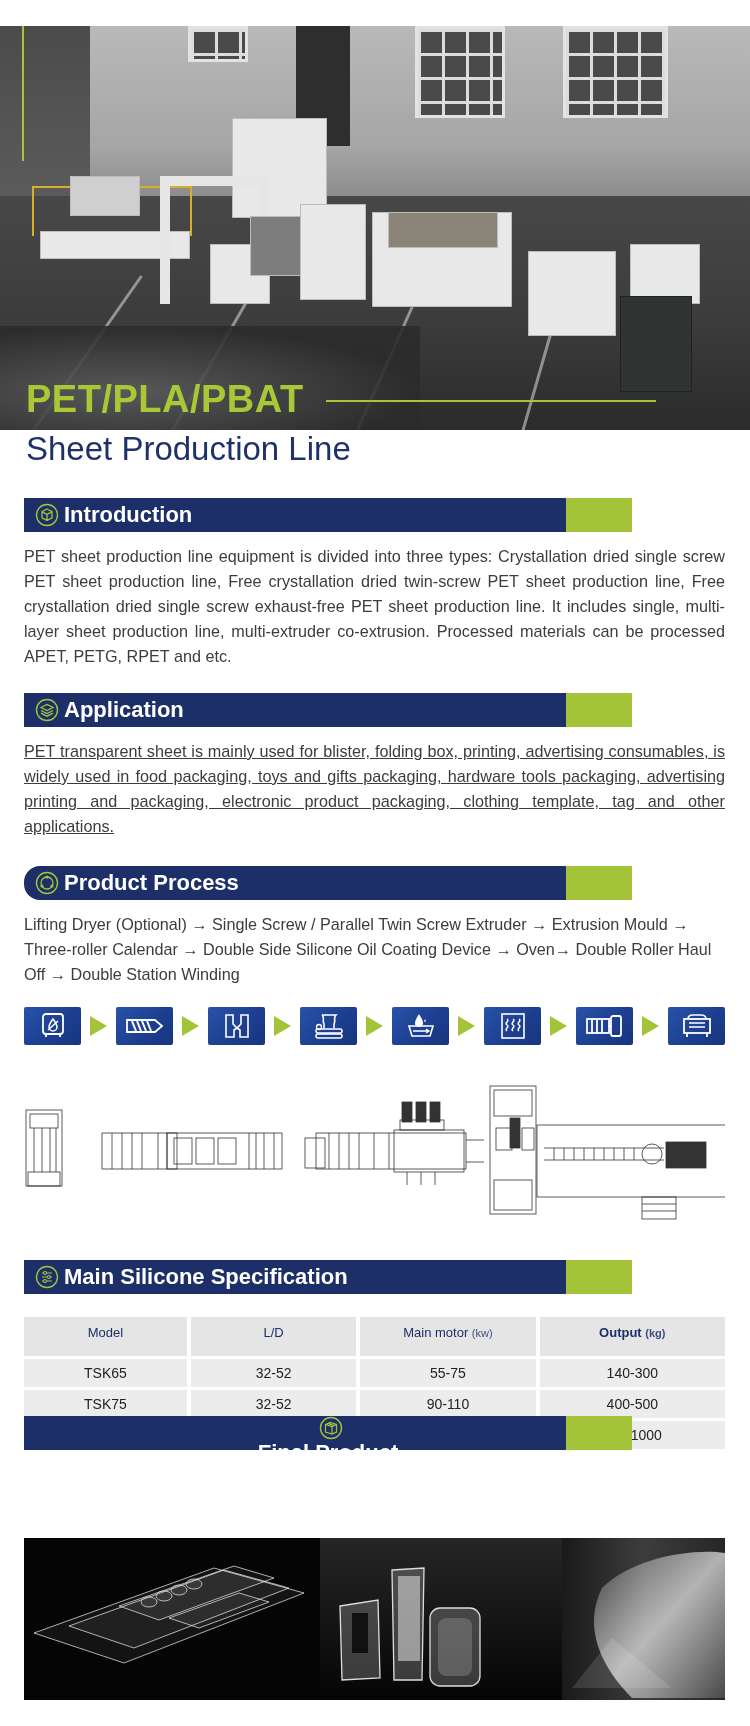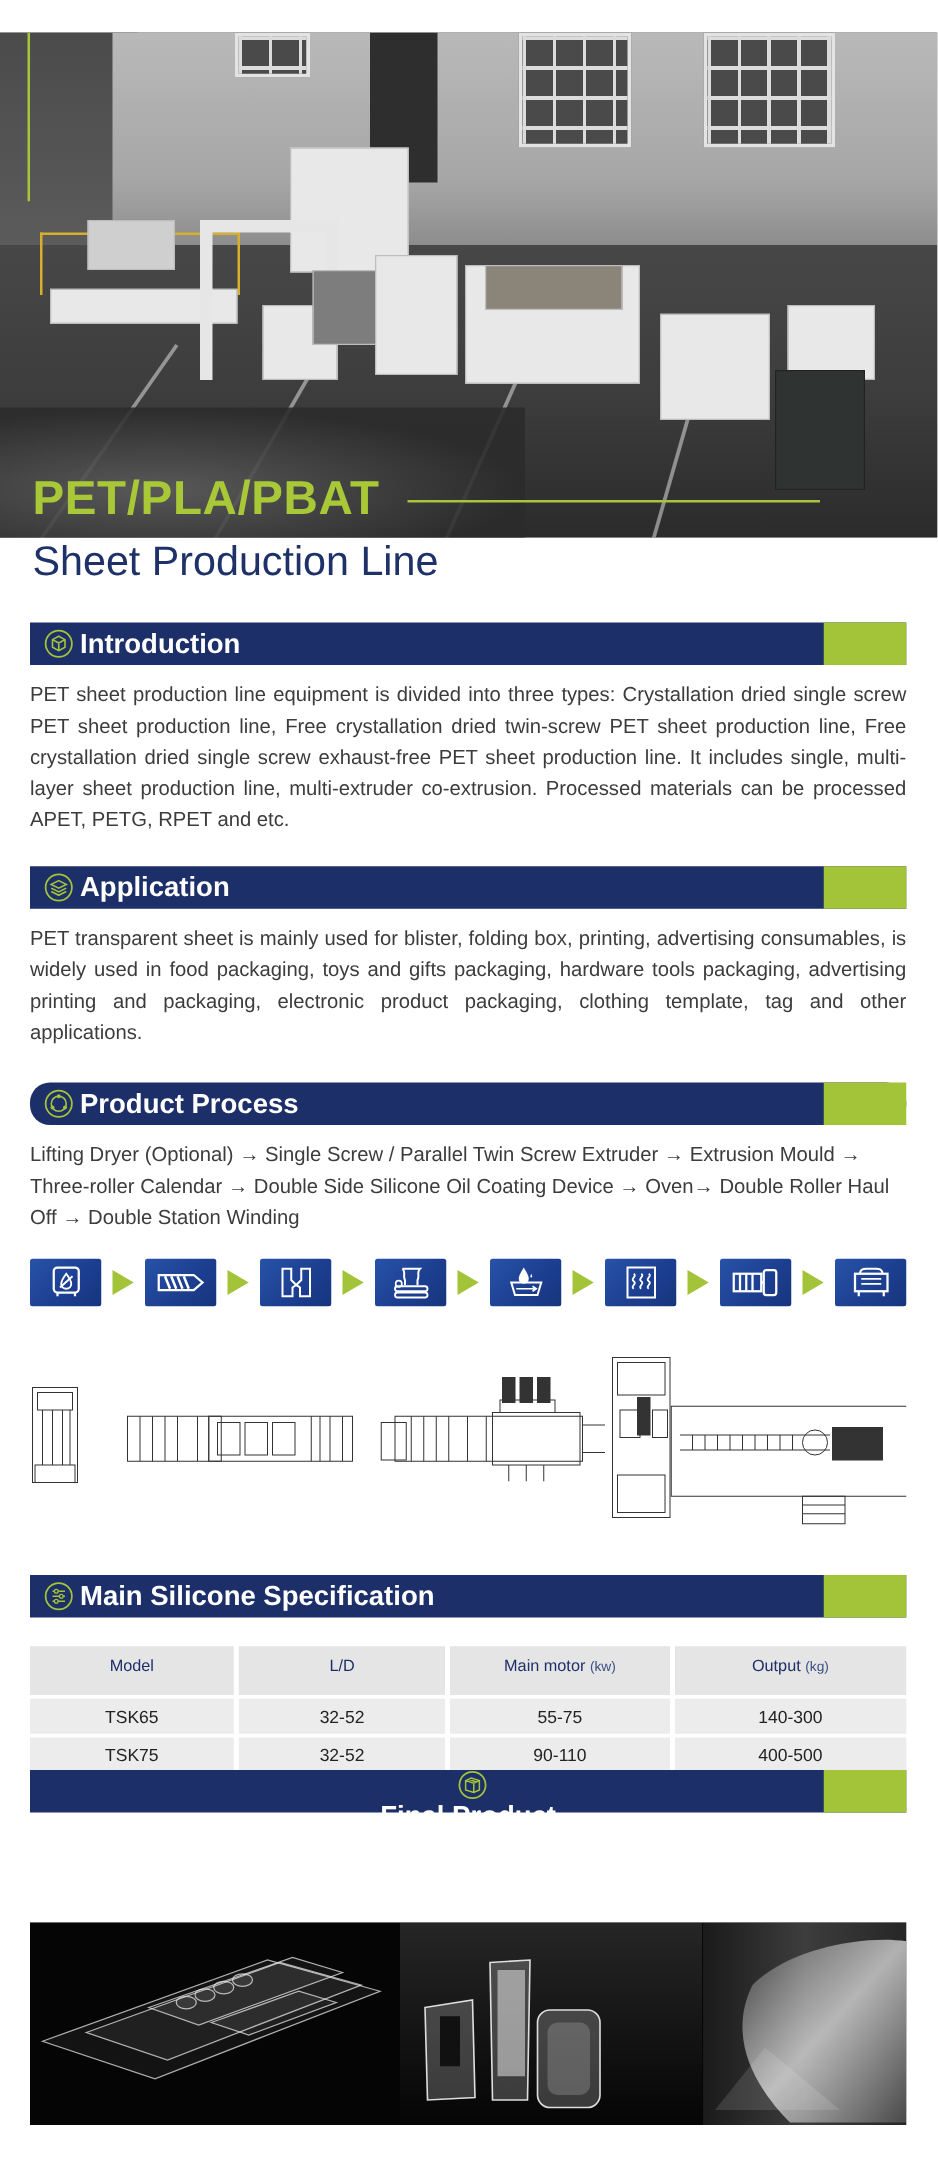--- a/index.html
+++ b/index.html
@@ -27,21 +27,21 @@
       background: radial-gradient(ellipse at 30% 60%, #5d5d5d 0%, #2b2b2b 70%); opacity: 0.9; }
     .machine { position: absolute; background: #e8e8e8; border: 1px solid #bdbdbd; }
     .m-rail { position: absolute; border: 2px solid #d6b02a; border-bottom: none; }
     .hero .vline { position: absolute; left: 22px; top: 0; width: 2px; height: 135px; background: #a7c43a; }
     .hero .hero-title { position: absolute; left: 26px; top: 352px; font-size: 38px; font-weight: bold; color: #a9c837; letter-spacing: 0.5px; }
     .hero .hline { position: absolute; left: 326px; top: 374px; width: 330px; height: 2px; background: #a7c43a; }
 
     .subtitle { position: absolute; left: 26px; top: 430px; font-size: 33px; color: #1e3269; }
 
     
-    .sec-head { position: absolute; left: 24px; width: 701px; height: 34px; background: #1d2f69; display: flex; align-items: center; }
+    .sec-head { position: absolute; left: 24px; width: 608px; height: 34px; background: #1d2f69; display: flex; align-items: center; }
     .sec-head .accent { position: absolute; right: 0; top: 0; width: 66px; height: 34px; background: #a3c338; }
     .sec-head .icon { width: 24px; height: 24px; margin-left: 11px; margin-right: 5px; display: flex; align-items: center; justify-content: center; }
     .sec-head .title { color: #ffffff; font-size: 22px; font-weight: bold; }
 
     .para { position: absolute; left: 24px; width: 701px; font-size: 16.2px; line-height: 25px; color: #3c3c3c; text-align: justify; }
 
     
     .steps { position: absolute; left: 24px; top: 1007px; width: 701px; height: 38px; display: flex; align-items: center; justify-content: space-between; }
     .step { width: 57px; height: 38px; border-radius: 2px; background: linear-gradient(135deg, #2753a8 0%, #1d3f91 55%, #17357d 100%); display: flex; align-items: center; justify-content: center; }
     .arrow { width: 0; height: 0; border-top: 10px solid transparent; border-bottom: 10px solid transparent; border-left: 17px solid #a3c338; }
@@ -111,21 +111,21 @@
 <div class="sec-head" style="top:693px;">
   <span class="icon">
     <svg width="24" height="24" viewBox="0 0 24 24">
         <circle cx="12" cy="12" r="10.5" fill="none" stroke="#a3c338" stroke-width="1.4"></circle>
         <path d="M6 9.5 L12 6.5 L18 9.5 L12 12.5 Z M6 12.5 L12 15.5 L18 12.5 M6 15.2 L12 18.2 L18 15.2" fill="none" stroke="#a3c338" stroke-width="1.3"></path>
       </svg>
   </span>
   <span class="title">Application</span>
   <span class="accent"></span>
 </div>
-<p class="para" style="top:739px;">PET transparent sheet is mainly used for blister, folding box, printing, advertising consumables, is widely used in food packaging, toys and gifts packaging, hardware tools packaging, advertising printing and packaging, electronic product packaging, clothing template, tag and other applications.</p>
+<p class="para" style="top:739px;text-decoration:underline;">PET transparent sheet is mainly used for blister, folding box, printing, advertising consumables, is widely used in food packaging, toys and gifts packaging, hardware tools packaging, advertising printing and packaging, electronic product packaging, clothing template, tag and other applications.</p>
 
 <div class="sec-head" style="top:866px;border-radius:16px;">
   <span class="icon">
     <svg width="24" height="24" viewBox="0 0 24 24">
         <circle cx="12" cy="12" r="10.5" fill="none" stroke="#a3c338" stroke-width="1.4"></circle>
         <circle cx="12" cy="12" r="6" fill="none" stroke="#a3c338" stroke-width="1.3"></circle>
         <circle cx="12" cy="6" r="1.6" fill="#a3c338"></circle>
         <circle cx="7" cy="15" r="1.6" fill="#a3c338"></circle>
         <circle cx="17" cy="15" r="1.6" fill="#a3c338"></circle>
       </svg>
@@ -259,21 +259,21 @@
   <span class="title">Main Silicone Specification</span>
   <span class="accent"></span>
 </div>
 
 <table class="spec">
   <thead>
     <tr>
       <th style="width:166px;"><span>Model</span> <span class="unit"></span></th>
       <th style="width:169px;"><span>L/D</span> <span class="unit"></span></th>
       <th style="width:179px;"><span>Main motor</span> <span class="unit">(kw)</span></th>
-      <th style="width:189px;"><span>Output</span> <span class="unit">(kg)</span></th>
+      <th style="width:189px;font-weight:bold;"><span>Output</span> <span class="unit">(kg)</span></th>
     </tr>
   </thead>
   <tbody>
     <tr>
       <td>TSK65</td>
       <td>32-52</td>
       <td>55-75</td>
       <td>140-300</td>
     </tr>
     <tr>

